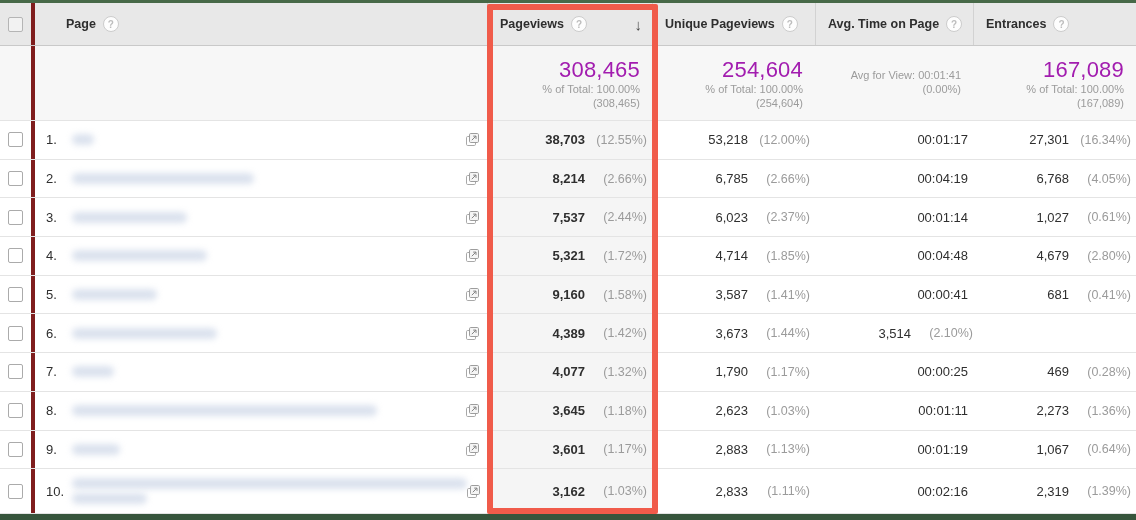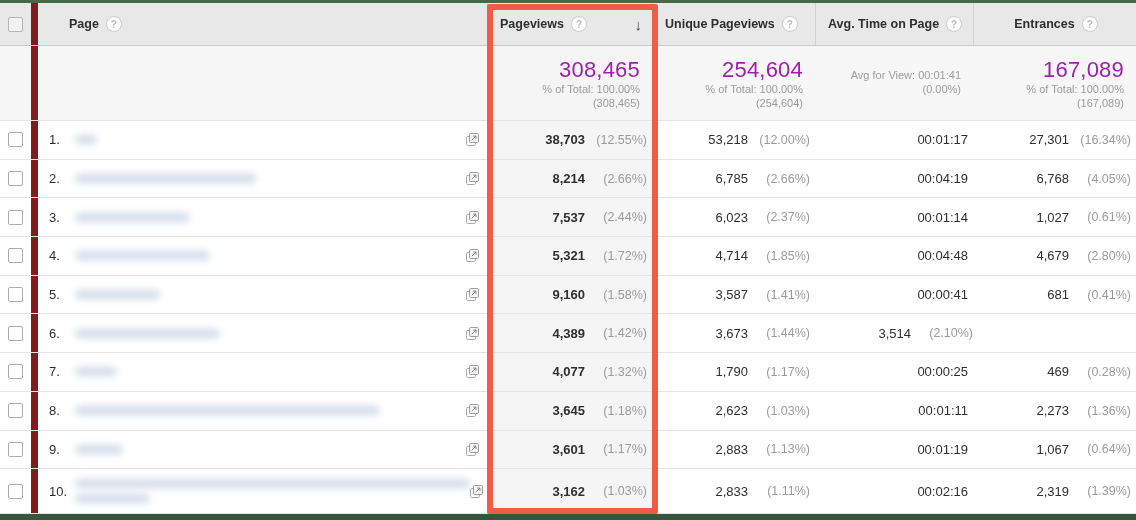--- a/index.html
+++ b/index.html
@@ -13,25 +13,25 @@
     width:1136px;height:520px;overflow:hidden;position:relative;
     font-family:"Liberation Sans","DejaVu Sans",sans-serif;
     background:#fff;color:var(--txt);font-size:13px;
   }
   .frame-strip{width:1136px;}
   .frame-top{height:3px;background:var(--green-top);}
   .frame-bottom{height:6px;background:var(--green-bottom);position:absolute;left:0;bottom:0;}
   .trow{display:flex;width:1136px;}
   .cell{display:flex;align-items:center;}
   .col-check{width:31px;justify-content:center;flex-shrink:0;}
-  .col-page{width:456px;border-left:7px solid #7f1d1d;padding-left:11px;flex-shrink:0;}
+  .col-page{width:456px;border-left:4px solid #7f1d1d;padding-left:11px;flex-shrink:0;}
   .col-pv{width:165px;flex-shrink:0;}
   .col-upv{width:163px;flex-shrink:0;}
   .col-time{width:158px;flex-shrink:0;}
-  .col-ent{width:163px;flex-shrink:0;justify-content:center;}
+  .col-ent{width:163px;flex-shrink:0;}
   
   .thead{height:43px;background:var(--hdr-bg);border-bottom:1px solid #c9c9c9;}
   .thead .cell{height:100%;font-weight:bold;font-size:12.5px;color:#2e2e2e;}
   .thead .col-page{padding-left:31px;}
   .thead .col-pv,.thead .col-upv,.thead .col-time,.thead .col-ent{
     border-left:1px solid var(--hdr-line);padding:0 10px 0 12px;}
   .hgroup{display:flex;align-items:center;gap:7px;}
   .thead .col-pv{justify-content:space-between;}
   .help{display:inline-flex;width:16px;height:16px;border-radius:50%;
     background:#fdfdfd;border:1px solid #ccc;color:#bdbdbd;font-size:10px;

